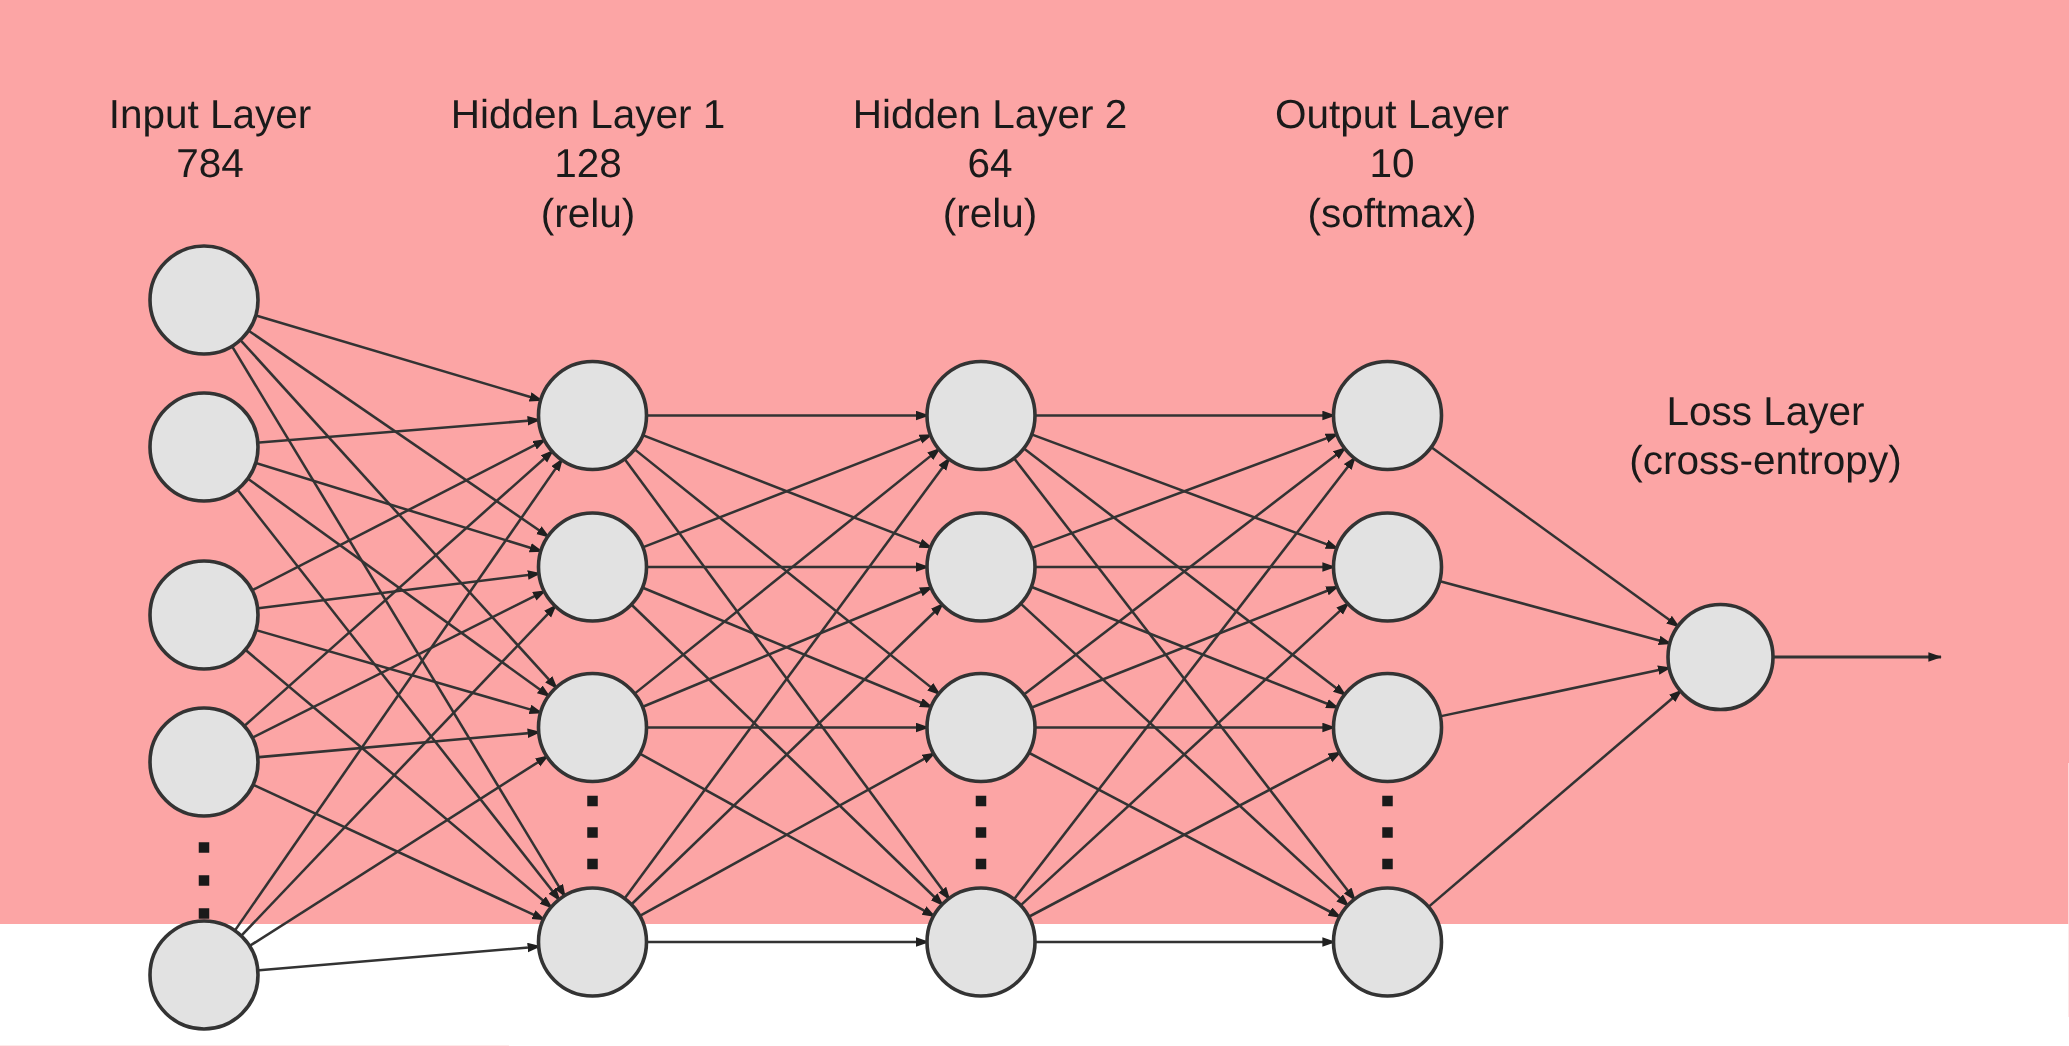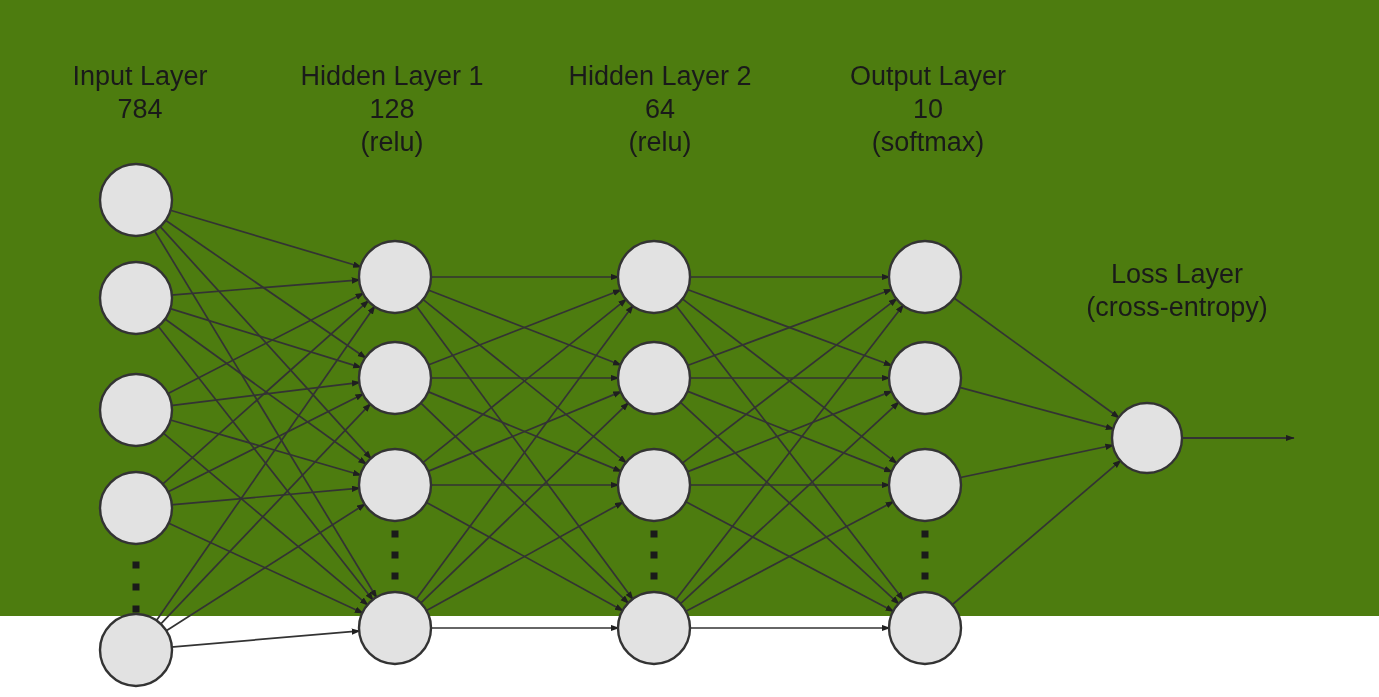--- a/index.html
+++ b/index.html
@@ -10,21 +10,21 @@
   body {
     width: 1379px;
     height: 697px;
     font-family: "Liberation Sans", sans-serif;
     overflow: hidden;
   }
   #diagram-root {
     position: relative;
     width: 1379px;
     height: 616px;
-    background: #4d7c0f;
+    background: #fca5a5;
   }
   #net-svg {
     position: absolute;
     left: 0;
     top: 0;
     width: 1379px;
     height: 697px;
     display: block;
   }
   .layer-label {

